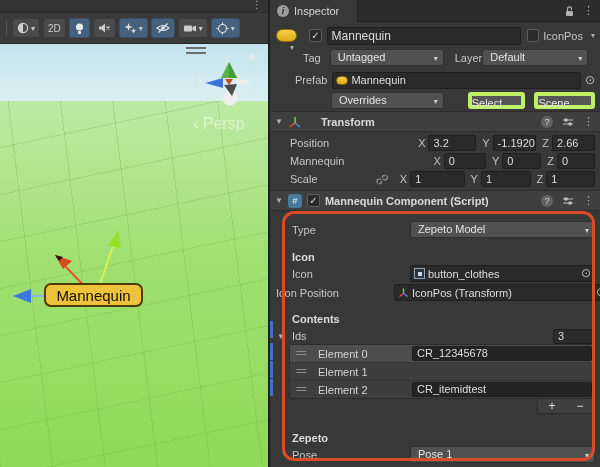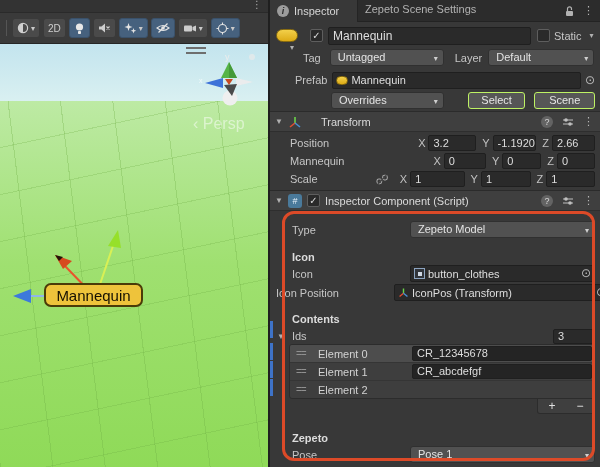--- a/index.html
+++ b/index.html
@@ -44,28 +44,28 @@
   .info-icon { width:12px; height:12px; border-radius:50%; background:#9c9c9c; color:#2b2b2b; font-size:9px; font-weight:bold; font-style:italic; display:flex; align-items:center; justify-content:center; }
   .tab-right { position:absolute; right:6px; top:4px; display:flex; gap:8px; align-items:center; color:#bbb; }
   .kebab { color:#b5b5b5; font-size:11px; }
 
   .irow { position:absolute; display:flex; align-items:center; }
   .lbl { color:#c6c6c6; }
   .bold { font-weight:bold; color:#dcdcdc; }
   .field { background:#2a2a2a; border:1px solid #1f1f1f; border-radius:2px; color:#dedede; padding:0 4px; height:16px; line-height:14px; overflow:hidden; white-space:nowrap; }
   .dd { position:relative; background:#515151; border:1px solid #303030; border-radius:3px; color:#e4e4e4; height:17px; line-height:15px; padding:0 16px 0 7px; overflow:hidden; white-space:nowrap; }
   .dd .arrow { position:absolute; right:5px; top:1px; font-size:8px; color:#cfcfcf; }
-  .btn { background:#565656; border:1px solid #bef264; border-radius:3px; color:#e6e6e6; height:17px; line-height:15px; text-align:center; }
+  .btn { background:#565656; border:4px solid #bef264; border-radius:3px; color:#e6e6e6; height:17px; line-height:15px; }
   .checkbox { width:13px; height:13px; background:#2a2a2a; border:1px solid #5e5e5e; border-radius:2px; color:#dadada; font-size:10px; line-height:11px; text-align:center; }
   .objfield { position:relative; background:#2a2a2a; border:1px solid #1f1f1f; border-radius:2px; height:17px; display:flex; align-items:center; gap:3px; padding:0 18px 0 3px; color:#dedede; white-space:nowrap; overflow:hidden; }
   .objfield .target { position:absolute; right:3px; top:0px; color:#b9b9b9; font-size:12px; }
   .capsule { width:22px; height:13px; border-radius:7px; background:linear-gradient(180deg,#f2d04a 0%,#ddab16 100%); border:1px solid #8a6d10; }
   .capsule.small { width:12px; height:9px; border-radius:5px; }
   .chead { position:absolute; left:0; width:100%; height:21px; background:#3f3f3f; border-top:1px solid #2b2b2b; border-bottom:1px solid #2e2e2e; display:flex; align-items:center; gap:5px; padding-left:5px; }
-  .chead .title { font-weight:normal; color:#dadada; }
+  .chead .title { font-weight:bold; color:#dadada; }
   .chead .right { position:absolute; right:6px; display:flex; gap:9px; align-items:center; }
   .fold { color:#b0b0b0; font-size:8px; }
   .help-icon { width:12px; height:12px; border-radius:50%; background:#636363; color:#d8d8d8; font-size:9px; line-height:12px; text-align:center; }
   .axis-lbl { color:#c2c2c2; margin-right:3px; }
   .red-box { position:absolute; left:12px; top:211px; width:313px; height:250px; border:3px solid #dc4a28; border-radius:12px; pointer-events:none; z-index:9; }
   .override-bar { position:absolute; left:0; width:3px; background:#3e73c8; }
   .list-box { position:absolute; left:19px; top:344px; width:306px; height:55px; background:#3e3e3e; border:1px solid #2c2c2c; border-radius:3px 3px 0 3px; overflow:hidden; }
   .list-row { position:relative; height:18px; display:flex; align-items:center; border-bottom:1px solid #353535; }
   .list-row.sel { background:#4d4d4d; }
   .list-row .handle { position:absolute; left:6px; color:#909090; font-size:10px; letter-spacing:-1px; }
@@ -182,48 +182,47 @@
 
   <div class="pane-sep"></div>
 
   <div class="inspector">
 
     <div class="tabbar">
       <div class="tab-active">
         <span class="info-icon">i</span>
         <span>Inspector</span>
       </div>
-      <div class="tab-inactive">Zepeto Scene Settings</div>
       <div class="tab-right">
         <svg width="11" height="12" viewBox="0 0 11 12">
           <rect x="2" y="6" width="7" height="5" rx="1" fill="#b2b2b2"></rect>
           <path d="M3.5 6 V3.8 a2 2 0 0 1 4 0 V5" fill="none" stroke="#b2b2b2" stroke-width="1.2"></path>
         </svg>
         <span class="kebab">⋮</span>
       </div>
     </div>
 
     <div class="irow" style="left:6px; top:26px; right:5px; height:19px;">
       <span class="capsule"></span>
       <span class="checkbox" style="margin-left:12px;">✓</span>
       <span class="field" style="margin-left:5px; width:203px; height:18px; line-height:16px; font-size:12px;">Mannequin</span>
       <span class="checkbox" style="margin-left:6px;"></span>
-      <span class="lbl" style="margin-left:4px;">Static</span>
+      <span class="lbl" style="margin-left:4px;">IconPos</span>
       <span class="fold" style="margin-left:8px;">▾</span>
     </div>
     <span class="fold" style="position:absolute; left:20px; top:43px;">▾</span>
 
     <div class="irow" style="left:33px; top:49px; right:5px; height:17px;">
       <span class="lbl">Tag</span>
       <span class="dd" style="margin-left:9px; width:114px;">
         <span>Untagged</span>
         <span class="arrow">▾</span>
       </span>
       <span class="lbl" style="margin-left:11px;">Layer</span>
-      <span class="dd" style="margin-left:6px; width:106px;">
+      <span class="dd" style="margin-left:0; width:106px;">
         <span>Default</span>
         <span class="arrow">▾</span>
       </span>
     </div>
 
     <div class="irow" style="left:25px; top:71px; right:5px; height:18px;">
       <span class="lbl">Prefab</span>
       <span class="objfield" style="margin-left:5px; width:249px;">
         <span class="capsule small"></span>
         <span>Mannequin</span>
@@ -290,21 +289,21 @@
       <span class="axis-lbl" style="margin-left:6px;">Y</span>
       <span class="field" style="width:52px;">1</span>
       <span class="axis-lbl" style="margin-left:6px;">Z</span>
       <span class="field" style="width:51px;">1</span>
     </div>
 
     <div class="chead" style="top:190px;">
       <span class="fold">▼</span>
       <span style="width:14px; height:14px; border-radius:3px; background:#4a7a9b; color:#e8f2fa; font-size:9px; line-height:14px; text-align:center;">#</span>
       <span class="checkbox">✓</span>
-      <span class="title">Inspector Component (Script)</span>
+      <span class="title">Mannequin Component (Script)</span>
       <span class="right">
         <span class="help-icon">?</span>
         <svg width="12" height="12" viewBox="0 0 12 12">
           <path d="M1 4 H11 M1 8 H11" stroke="#c0c0c0" stroke-width="1.2"></path>
           <circle cx="4" cy="4" r="1.8" fill="#c0c0c0"></circle>
             <circle cx="8" cy="8" r="1.8" fill="#c0c0c0"></circle>
         </svg>
         <span class="kebab">⋮</span>
       </span>
     </div>
@@ -358,25 +357,25 @@
 
     <div class="list-box">
       <div class="list-row sel">
         <span class="handle">==</span>
         <span class="el-lbl">Element 0</span>
         <span class="field">CR_12345678</span>
       </div>
       <div class="list-row">
         <span class="handle">==</span>
         <span class="el-lbl">Element 1</span>
-        <span class="field">CR_abcdefgf</span>
       </div>
       <div class="list-row">
         <span class="handle">==</span>
         <span class="el-lbl">Element 2</span>
+        <span class="field">CR_itemidtest</span>
       </div>
     </div>
     <div class="list-footer">
       <span>+</span>
       <span>−</span>
     </div>
 
     <div class="irow bold" style="left:22px; top:431px; height:13px;">Zepeto</div>
 
     <div class="irow" style="left:22px; top:446px; right:5px; height:17px;">

